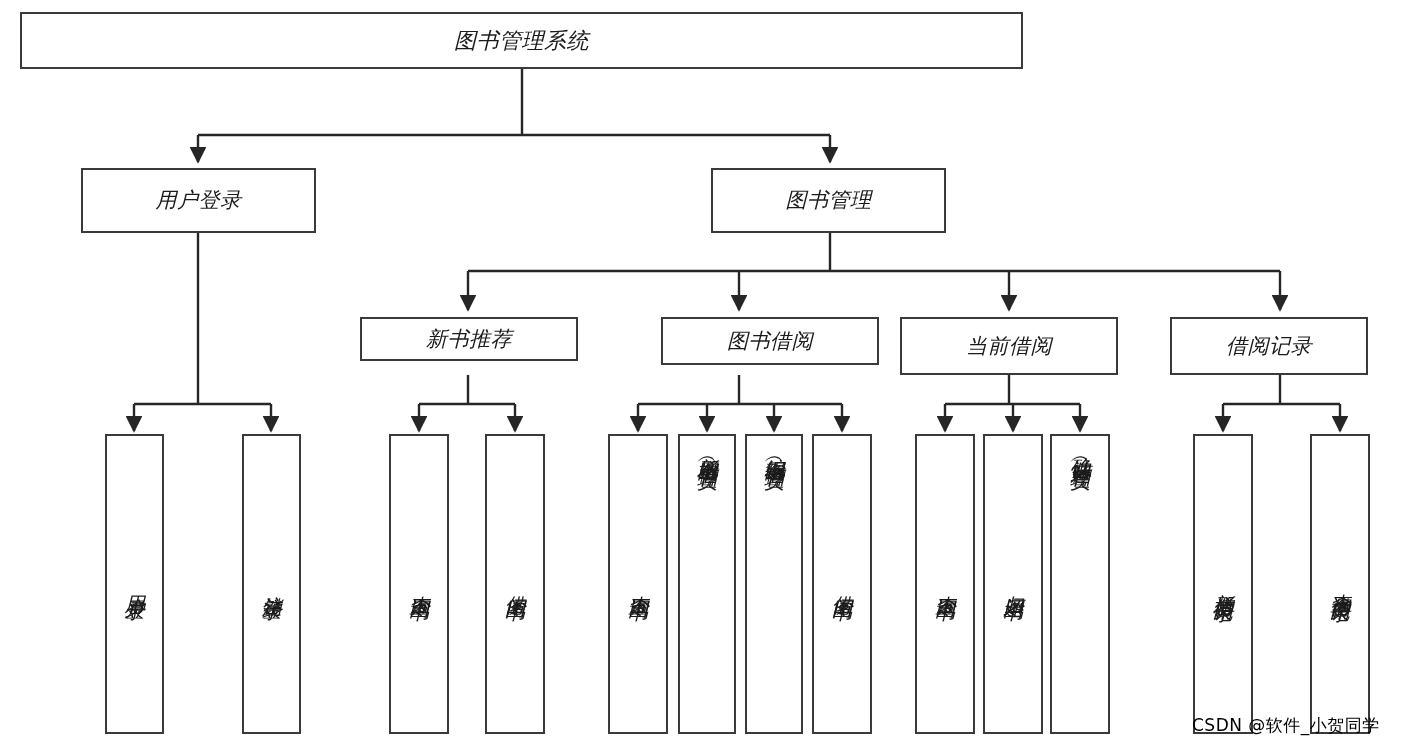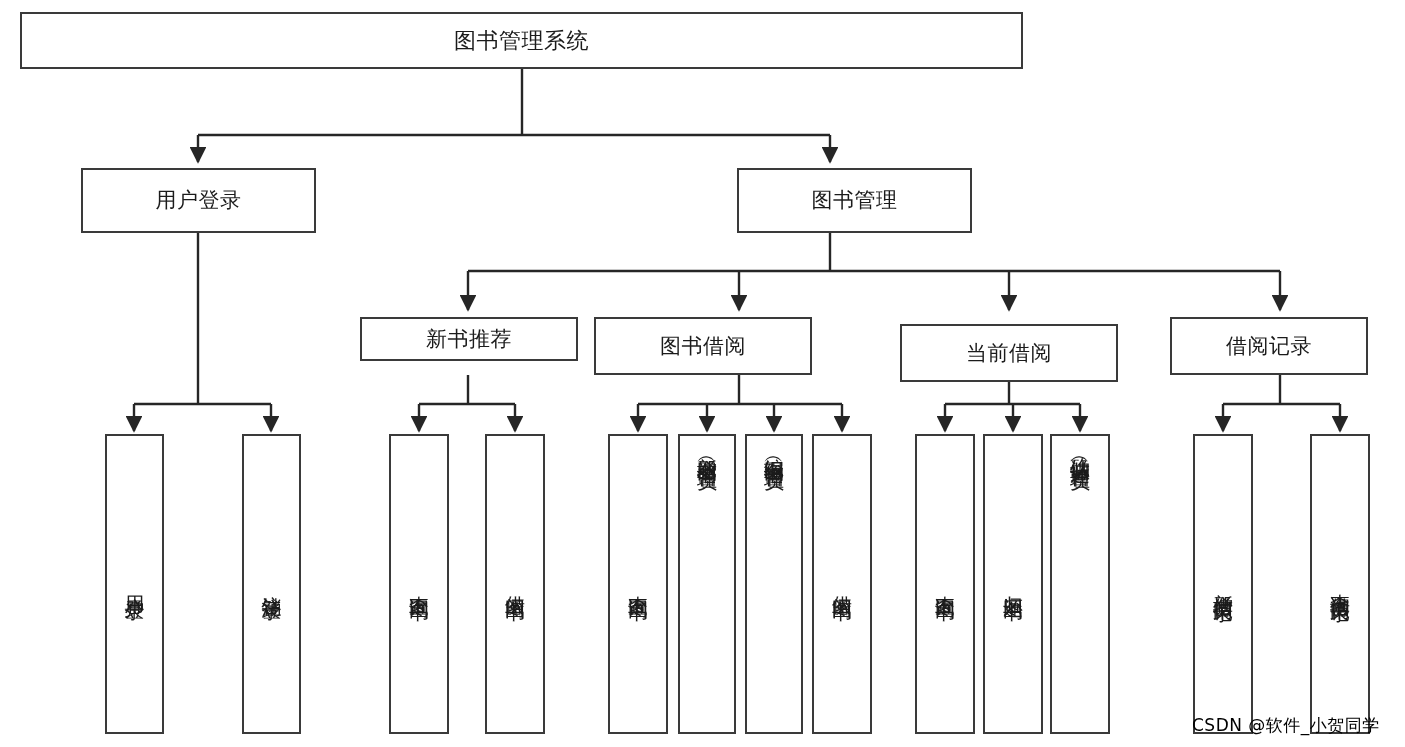--- a/index.html
+++ b/index.html
@@ -31,20 +31,21 @@
     background: #ffffff;
     display: flex;
     align-items: center;
     justify-content: center;
     color: #1b1b1b;
   }
   .node .lbl {
     display: block;
     line-height: 1.25;
     letter-spacing: 0.5px;
+    font-style: italic;
   }
   
   .node.horiz .lbl {
     font-size: 21px;
     writing-mode: horizontal-tb;
   }
   .node.root .lbl { font-size: 22px; }
   
   .node.vert {
     align-items: flex-start;
@@ -127,31 +128,31 @@
     </g>
   </svg>
 
   <div class="node horiz root" style="left:20px; top:12px; width:1003px; height:57px;">
     <span class="lbl">图书管理系统</span>
   </div>
 
   <div class="node horiz" style="left:81px; top:168px; width:235px; height:65px;">
     <span class="lbl">用户登录</span>
   </div>
-  <div class="node horiz" style="left:711px; top:168px; width:235px; height:65px;margin-left:26px;">
+  <div class="node horiz" style="left:711px; top:168px; width:235px; height:65px;">
     <span class="lbl">图书管理</span>
   </div>
 
   <div class="node horiz" style="left:360px; top:317px; width:218px; height:44px;">
     <span class="lbl">新书推荐</span>
   </div>
-  <div class="node horiz" style="left:594px; top:317px; width:218px; height:58px;">
+  <div class="node horiz" style="left:661px; top:317px; width:218px; height:48px;">
     <span class="lbl">图书借阅</span>
   </div>
-  <div class="node horiz" style="left:900px; top:324px; width:218px; height:58px;">
+  <div class="node horiz" style="left:900px; top:317px; width:218px; height:58px;">
     <span class="lbl">当前借阅</span>
   </div>
   <div class="node horiz" style="left:1170px; top:317px; width:198px; height:58px;">
     <span class="lbl">借阅记录</span>
   </div>
 
   <div class="node vert mid" style="left:105px; top:434px; width:59px; height:300px;">
     <span class="lbl">用户登录</span>
   </div>
   <div class="node vert mid" style="left:242px; top:434px; width:59px; height:300px;">

